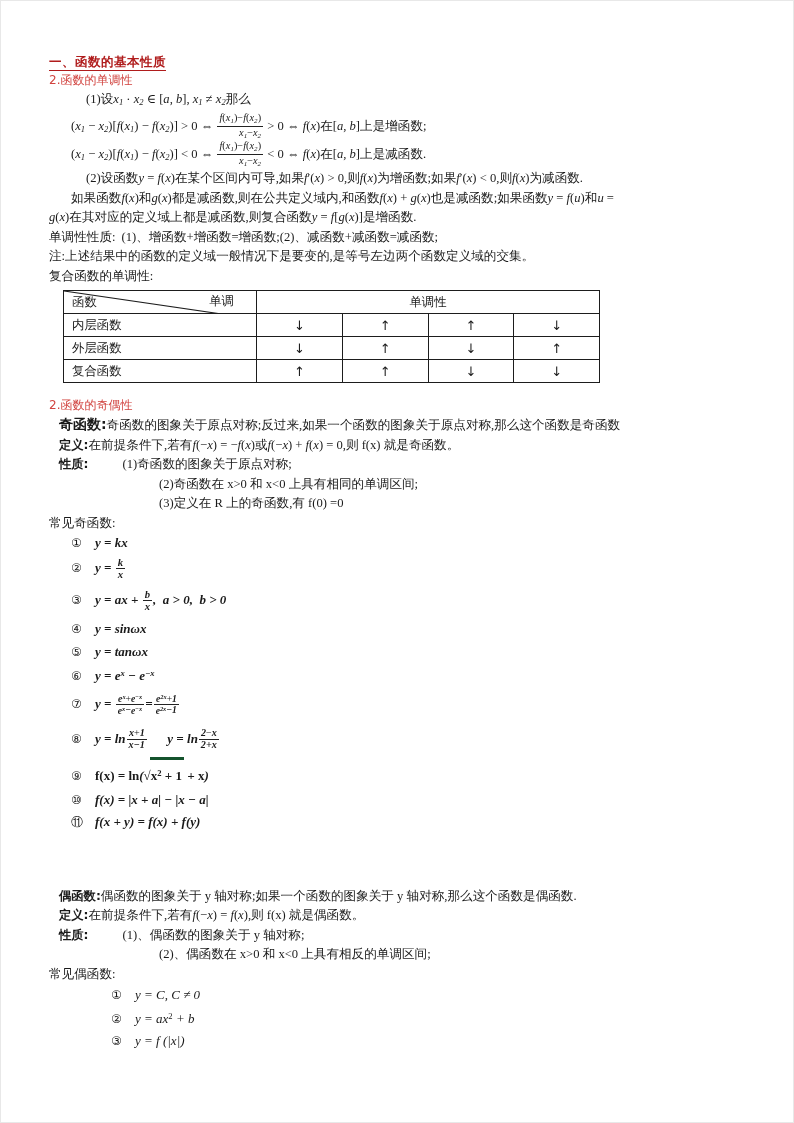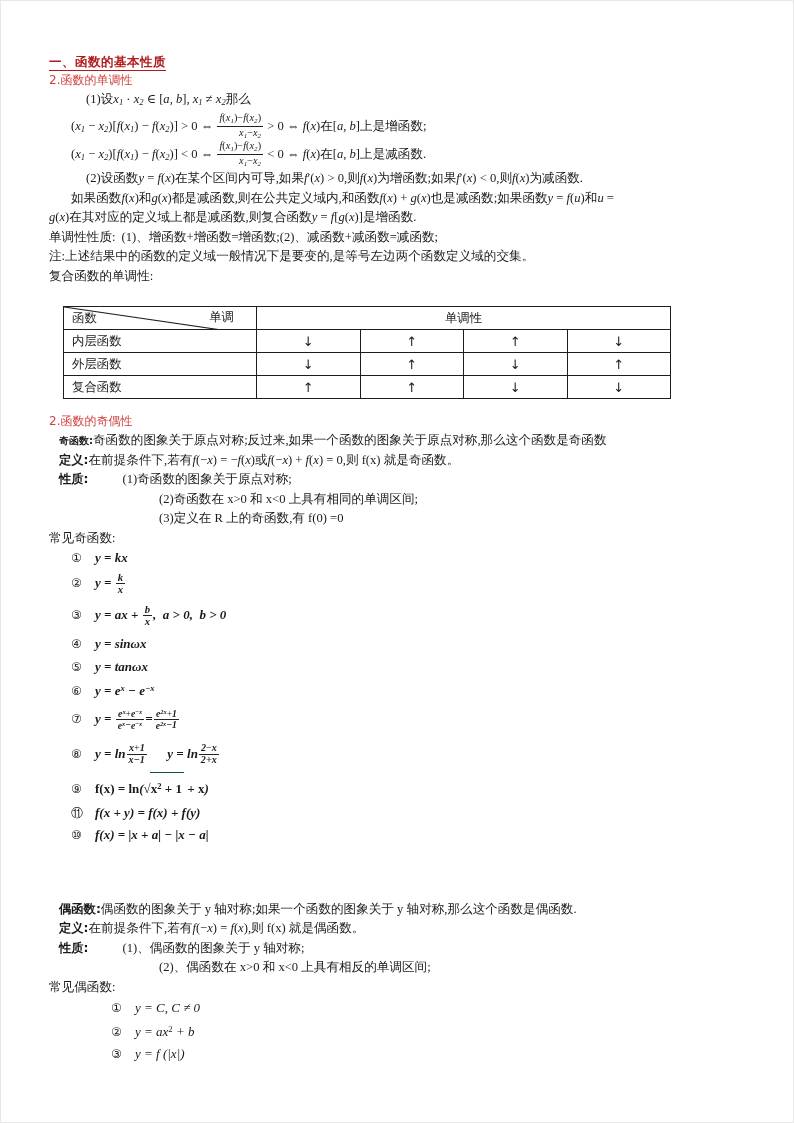--- a/index.html
+++ b/index.html
@@ -81,22 +81,22 @@
   }
   .frac > .num { display: block; padding: 0 2px; }
   .frac > .den { display: block; padding: 0 2px; border-top: 1px solid #222; }
 
   .bold { font-weight: bold; }
   .sans { font-family: "DejaVu Sans", "Liberation Sans", sans-serif; }
 
   
   table.mono {
     border-collapse: collapse;
-    margin: 20px 0 0 14px;
-    width: 608px;
+    margin: 4px 0 0 14px;
+    width: 537px;
     font-size: 12.4px;
   }
   table.mono td {
     border: 1px solid #1d1d1d;
     height: 22px;
     padding: 0 6px;
     text-align: center;
     vertical-align: middle;
   }
   table.mono td.lbl {
@@ -136,21 +136,21 @@
     font-family: "DejaVu Sans", sans-serif;
     font-size: 12px;
     font-style: normal;
     font-weight: normal;
   }
   .fitem .eq { font-weight: bold; font-style: italic; font-size: 13px; }
   .gap-m { height: 12px; }
 
   .sqrt {
     display: inline-block;
-    border-top: 1px solid #14532d;
+    border-top: 3px solid #14532d;
     padding: 0 2px 0 1px;
     margin-left: -1px;
     font-family: Liberation Serif, serif;
   }
   .radsign { font-style: normal; }
   .spacer-block { height: 27px; }
 </style>
 </head>
 <body>
 
@@ -230,21 +230,21 @@
         <td class="arrow">↓</td>
       </tr>
     </tbody>
   </table>
 
   <div class="gap-m"></div>
 
   <div class="h2">2.函数的奇偶性</div>
 
   <div class="ln ind4">
-    <span class="bold sans" style="font-size:10px">奇函数:</span><span>奇函数的图象关于原点对称;反过来,如果一个函数的图象关于原点对称,那么这个函数是奇函数</span>
+    <span class="bold sans" style="font-size:14px">奇函数:</span><span>奇函数的图象关于原点对称;反过来,如果一个函数的图象关于原点对称,那么这个函数是奇函数</span>
   </div>
 
   <div class="ln ind4">
     <span class="bold sans" style="font-size:12.3px">定义:</span>在前提条件下,若有<span class="m">f</span>(−<span class="m">x</span>) = −<span class="m">f</span>(<span class="m">x</span>)或<span class="m">f</span>(−<span class="m">x</span>) + <span class="m">f</span>(<span class="m">x</span>) = 0,则 f(x) 就是奇函数。
   </div>
 
   <div class="ln ind4">
     <span class="bold sans" style="font-size:12.3px">性质:</span><span style="display:inline-block;width:34px"></span><span>(1)奇函数的图象关于原点对称;</span>
   </div>
   <div class="ln" style="padding-left:110px">(2)奇函数在 x&gt;0 和 x&lt;0 上具有相同的单调区间;</div>
@@ -286,25 +286,25 @@
 
     <div class="fitem" style="line-height:36px">
       <span class="num">⑧</span><span class="eq"><span class="mb">y</span> = <span class="mb">ln</span><span class="frac" style="font-size:.78em"><span class="num" style="width:auto;display:block;font-family:inherit;font-size:1em"><span class="mb">x</span>+<span class="mb">1</span></span><span class="den"><span class="mb">x</span>−<span class="mb">1</span></span></span>&nbsp;&nbsp;&nbsp;&nbsp;&nbsp;&nbsp;<span class="mb">y</span> = <span class="mb">ln</span><span class="frac" style="font-size:.78em"><span class="num" style="width:auto;display:block;font-family:inherit;font-size:1em"><span class="mb">2</span>−<span class="mb">x</span></span><span class="den"><span class="mb">2</span>+<span class="mb">x</span></span></span></span>
     </div>
 
     <div class="fitem" style="line-height:25px">
       <span class="num">⑨</span><span class="eq"><span class="up bold">f(x)</span> = <span class="up bold">ln</span>(<span class="radsign bold">√</span><span class="sqrt"><span class="up bold">x<sup style="font-style:normal">2</sup> + 1</span></span> + <span class="up bold">x</span>)</span>
     </div>
 
     <div class="fitem" style="line-height:21px">
+      <span class="num">⑩</span><span class="eq"><span class="mb">f</span>(<span class="mb">x</span>) = |<span class="mb">x</span> + <span class="mb">a</span>| − |<span class="mb">x</span> − <span class="mb">a</span>|</span>
+    </div>
+
+    <div class="fitem" style="line-height:21px">
       <span class="num">⑪</span><span class="eq"><span class="mb">f</span>(<span class="mb">x</span> + <span class="mb">y</span>) = <span class="mb">f</span>(<span class="mb">x</span>) + <span class="mb">f</span>(<span class="mb">y</span>)</span>
-    </div>
-
-    <div class="fitem" style="line-height:21px">
-      <span class="num">⑩</span><span class="eq"><span class="mb">f</span>(<span class="mb">x</span>) = |<span class="mb">x</span> + <span class="mb">a</span>| − |<span class="mb">x</span> − <span class="mb">a</span>|</span>
     </div>
 
   </div>
 
   <div class="spacer-block"></div>
   <div class="spacer-block"></div>
 
   <div class="ln ind4">
     <span class="bold sans" style="font-size:12.3px">偶函数:</span><span>偶函数的图象关于 y 轴对称;如果一个函数的图象关于 y 轴对称,那么这个函数是偶函数.</span>
   </div>

